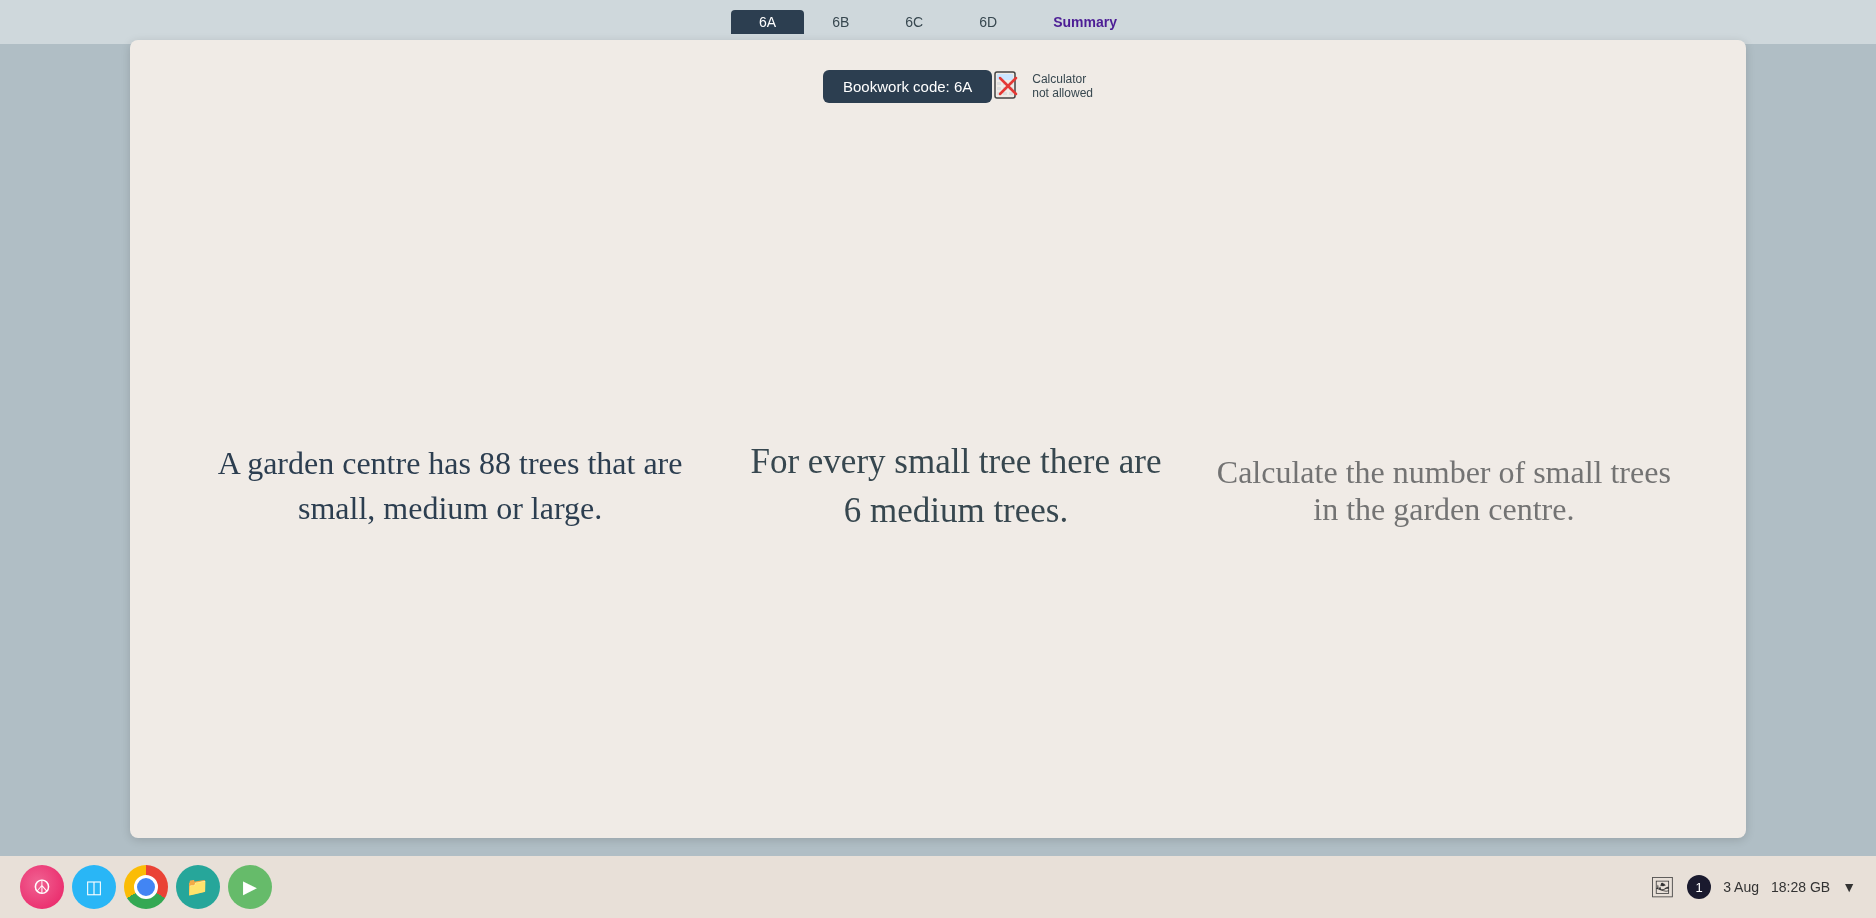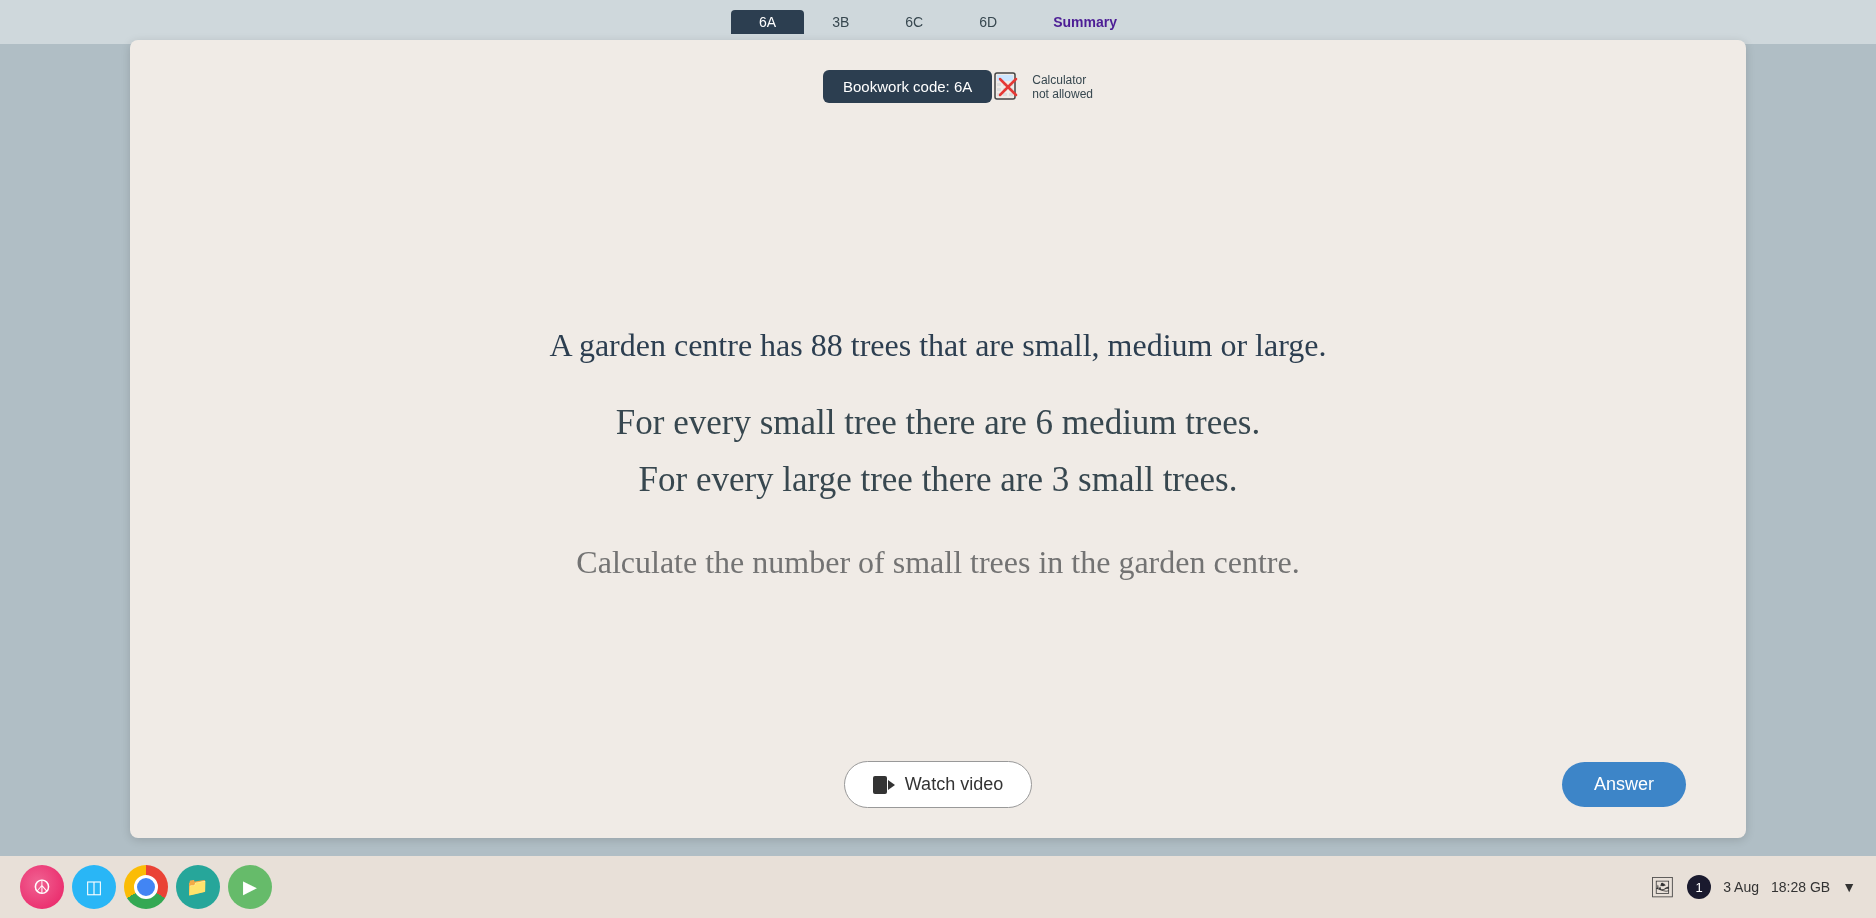--- a/index.html
+++ b/index.html
@@ -60,21 +60,21 @@
       box-shadow: 0 2px 10px rgba(0,0,0,0.15);
       display: flex;
       flex-direction: column;
       align-items: center;
       padding: 30px 60px 30px 60px;
     }
 
     
     .badges-row {
       display: flex;
-      align-items: flex-end;
+      align-items: flex-start;
       margin-bottom: 60px;
       align-self: center;
       margin-left: 40px;
     }
 
     .bookwork-badge {
       background: #2c3e50;
       color: #fff;
       padding: 8px 20px;
       border-radius: 6px;
@@ -99,21 +99,21 @@
 
     .calc-icon svg {
       width: 32px;
       height: 32px;
     }
 
     
     .question-content {
       flex: 1;
       display: flex;
-      flex-direction: column;
+      flex-direction: row;
       align-items: center;
       justify-content: center;
       text-align: center;
       gap: 30px;
       width: 100%;
     }
 
     .question-line {
       font-size: 32px;
       color: #2c3e50;
@@ -241,21 +241,21 @@
       justify-content: center;
       font-size: 13px;
       font-family: Arial, sans-serif;
     }
   </style>
 </head>
 <body>
 
 <div class="tab-bar">
   <div class="tab active">6A</div>
-  <div class="tab">3B</div>
+  <div class="tab">6B</div>
   <div class="tab">6C</div>
   <div class="tab">6D</div>
   <div class="tab tab-summary">Summary</div>
 </div>
 
 <div class="main-card">
 
   <div class="badges-row">
     <div class="bookwork-badge">Bookwork code: 6A</div>
 
@@ -286,38 +286,25 @@
         <div>not allowed</div>
       </div>
     </div>
   </div>
 
   <div class="question-content">
     <div class="question-line">A garden centre has 88 trees that are small, medium or large.</div>
 
     <div style="display:flex; flex-direction:column; align-items:center; gap:8px;">
       <div class="question-line indented">For every small tree there are 6 medium trees.</div>
-      <div class="question-line indented">For every large tree there are 3 small trees.</div>
     </div>
 
     <div class="question-main">Calculate the number of small trees in the garden centre.</div>
   </div>
 
-  <div class="bottom-actions">
-    <button class="watch-video-btn">
-      <span style="display:inline-flex;align-items:center;">
-        <svg width="22" height="18" viewBox="0 0 22 18" xmlns="http://www.w3.org/2000/svg">
-          <rect x="0" y="0" width="14" height="18" rx="2" fill="#333"></rect>
-          <polygon points="15,4 22,9 15,14" fill="#333"></polygon>
-        </svg>
-      </span>
-      <span>Watch video</span>
-    </button>
-    <button class="answer-btn">Answer</button>
-  </div>
 </div>
 
 <div class="taskbar">
 
   <div class="taskbar-icon" style="background: radial-gradient(circle at 40% 40%, #f06292, #e91e63);">
     <span style="color:white; font-size:20px;">☮</span>
   </div>
 
   <div class="taskbar-icon" style="background: #29b6f6;">
     <span style="color:white; font-size:18px;">◫</span>

